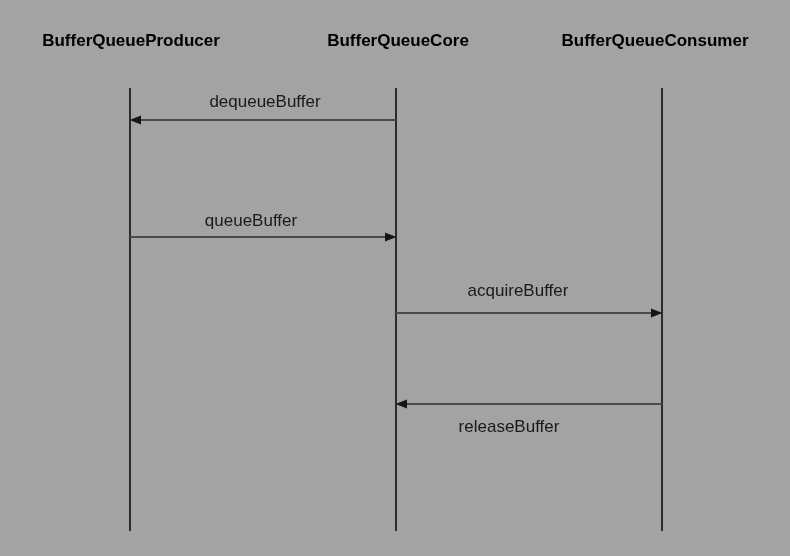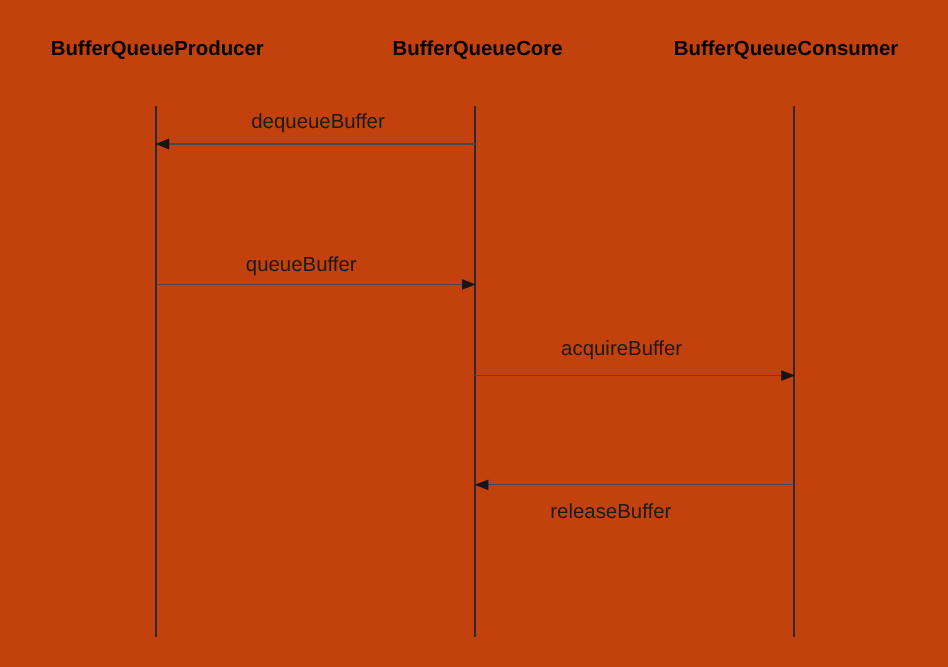--- a/index.html
+++ b/index.html
@@ -8,21 +8,21 @@
     padding: 0;
     background: #ffffff;
   }
   body {
     font-family: "Liberation Sans", sans-serif;
   }
   #diagram-root {
     position: relative;
     width: 790px;
     height: 556px;
-    background: #c2410c;
+    background: #a3a3a3;
     overflow: hidden;
   }
   #sequence-svg {
     position: absolute;
     left: 0;
     top: 0;
     width: 790px;
     height: 556px;
     display: block;
   }

